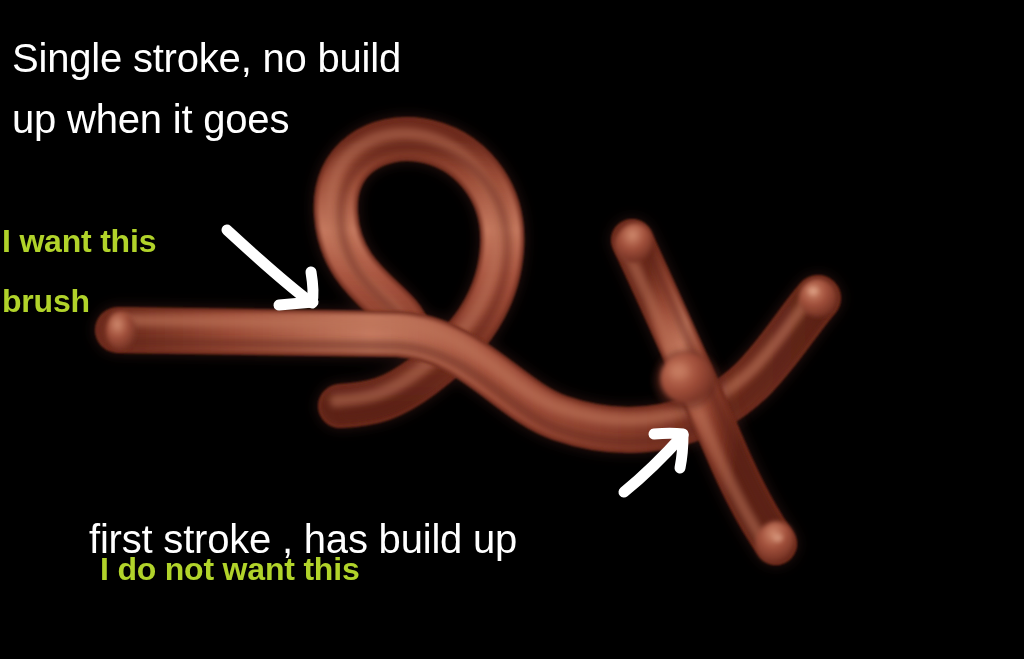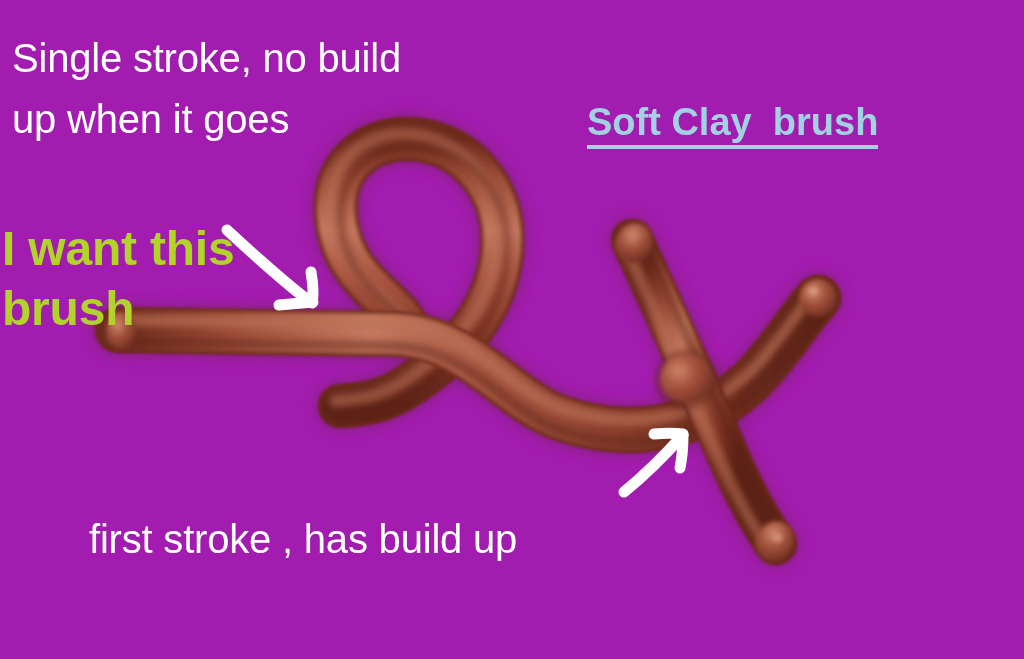--- a/index.html
+++ b/index.html
@@ -5,21 +5,21 @@
   html, body {
     margin: 0;
     padding: 0;
     background: #2b2b2b;
   }
   #canvas {
     position: relative;
     width: 1024px;
     height: 659px;
     overflow: hidden;
-    background: #a21caf;
+    background: #000000;
     font-family: "Liberation Sans", sans-serif;
   }
   #artboard {
     position: absolute;
     inset: 0;
     width: 1024px;
     height: 659px;
   }
   .txt {
     position: absolute;
@@ -27,21 +27,21 @@
     line-height: 1.0;
   }
   .note-white {
     color: #ffffff;
     font-size: 40px;
     font-weight: 400;
     letter-spacing: -0.2px;
   }
   .note-green {
     color: #b1d32a;
-    font-size: 48px;
+    font-size: 32px;
     font-weight: bold;
     letter-spacing: -0.2px;
   }
   .title-blue {
     color: #a2d2e2;
     font-size: 38px;
     font-weight: bold;
     letter-spacing: 0px;
     border-bottom: 4px solid #a2d2e2;
     padding-bottom: 4px;
@@ -190,18 +190,18 @@
       </g>
     </g>
   </svg>
 
   <div class="txt note-white" style="left:12px; top:38px;">Single stroke, no build</div>
   <div class="txt note-white" style="left:12px; top:99px;">up when it goes</div>
 
   <div class="txt note-green" style="left:2px; top:225px;">I want this</div>
   <div class="txt note-green" style="left:2px; top:285px;">brush</div>
 
-  <div class="txt title-blue" style="left:587px; top:103px;">Soft Clay  brush</div>
 
   <div class="txt note-white" style="left:89px; top:483px;margin-top:36px;">first stroke , has build up</div>
 
+  <div class="txt note-green" style="left:100px; top:553px;">I do not want this</div>
 
 </div>
 
 </body></html>

